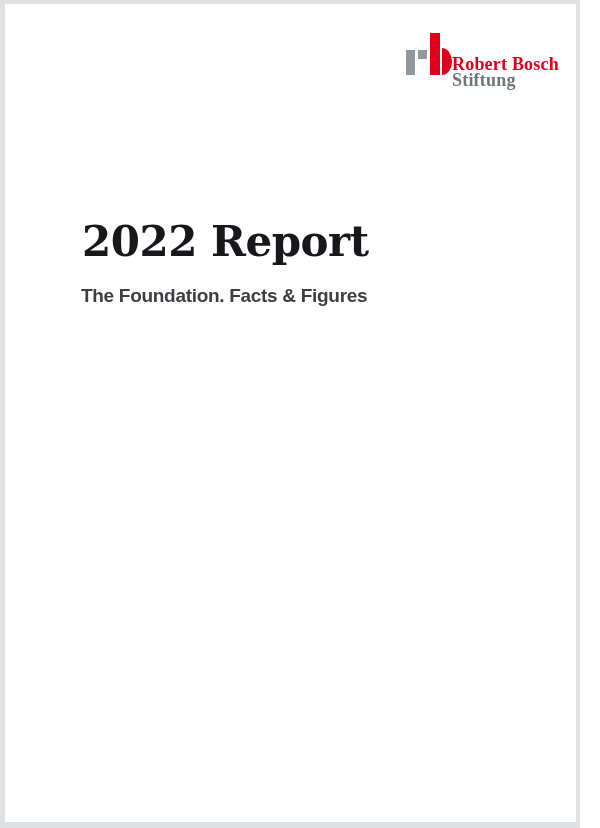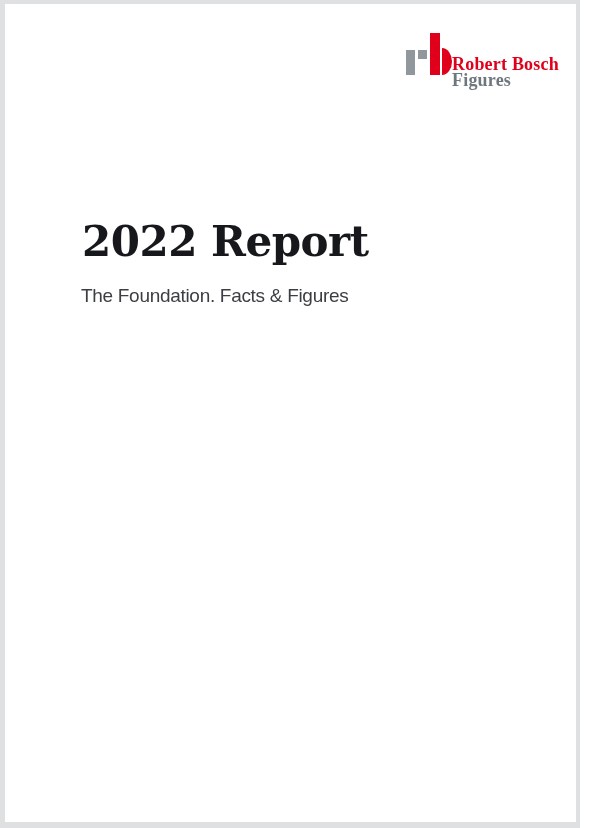--- a/index.html
+++ b/index.html
@@ -55,21 +55,21 @@
     font-family:"DejaVu Serif",serif;
     font-weight:bold;
     font-size:42px;line-height:42px;
     letter-spacing:-0.5px;
     color:var(--title-color);
     white-space:nowrap;
   }
   .subtitle{
     position:absolute;left:81px;top:284px;
     font-family:"Liberation Sans",sans-serif;
-    font-weight:400;
+    font-weight:700;
     font-size:19px;line-height:24px;
     letter-spacing:-0.3px;
     color:var(--subtitle-color);
     white-space:nowrap;
   }
 </style>
 </head>
 <body>
 
 <div class="canvas">
@@ -77,19 +77,19 @@
 
   <div class="logo">
     <div class="mark">
       <div class="r-bar"></div>
       <div class="r-dot"></div>
       <div class="b-bar"></div>
       <div class="b-bowl"></div>
     </div>
     <div class="logo-text">
       <div class="logo-line1">Robert Bosch</div>
-      <div class="logo-line2">Figures</div>
+      <div class="logo-line2">Stiftung</div>
     </div>
   </div>
 
   <h1 class="title">2022 Report</h1>
   <p class="subtitle">The Foundation. Facts &amp; Figures</p>
 </div>
 
 </body></html>

